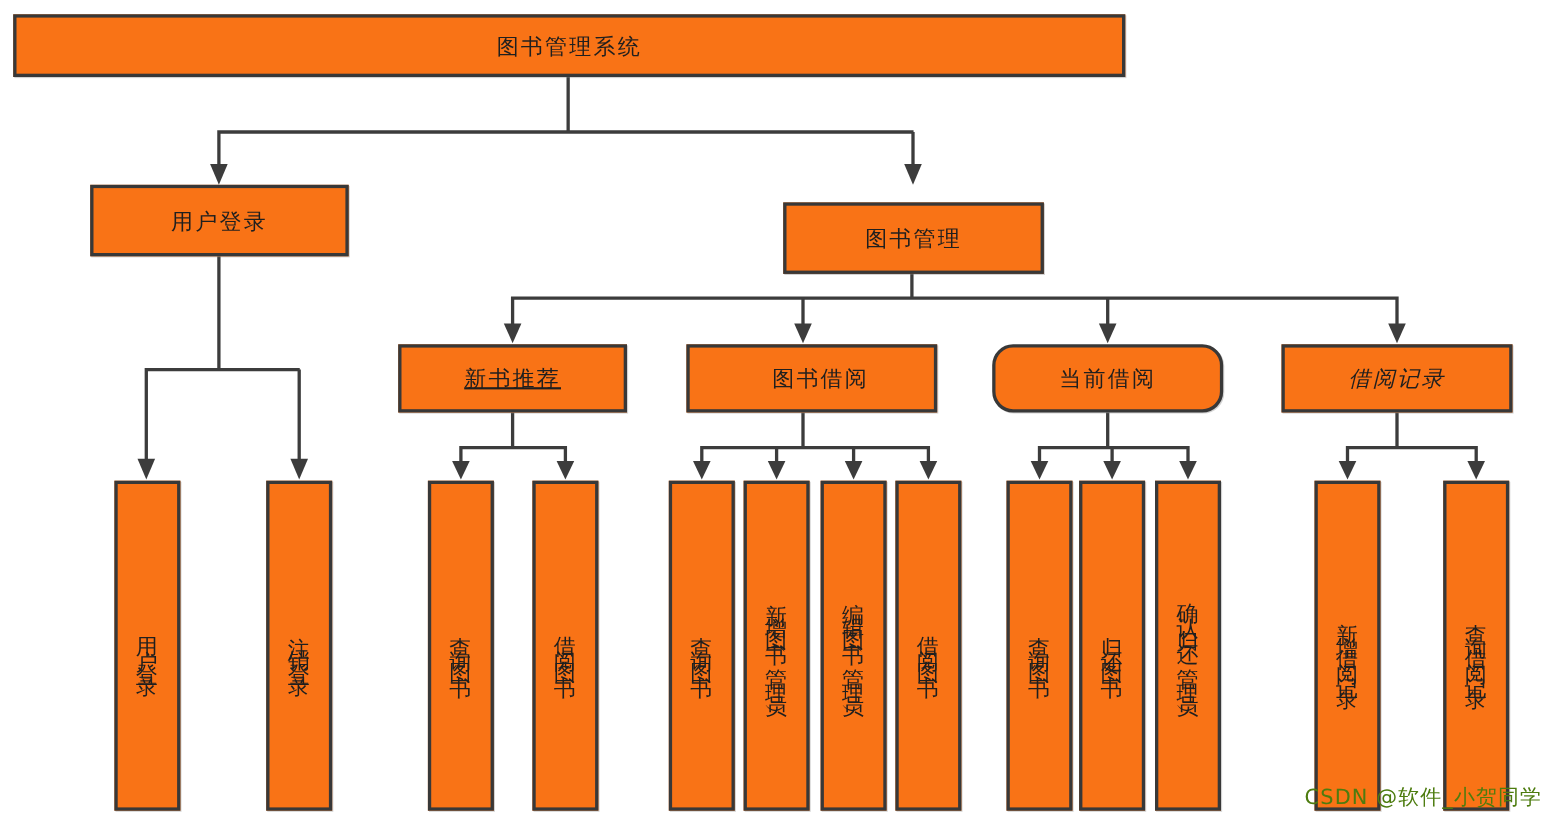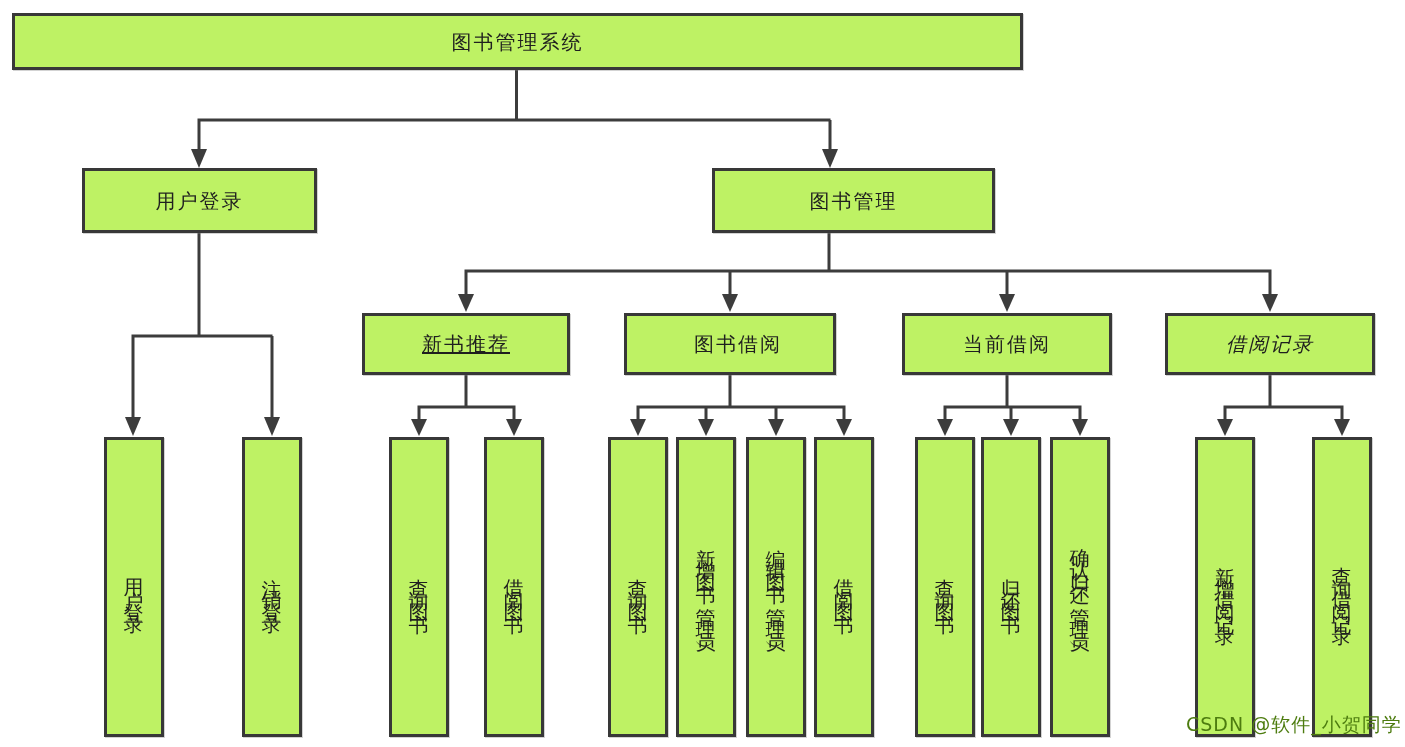--- a/index.html
+++ b/index.html
@@ -8,21 +8,21 @@
     width:1405px; height:747px;
     background:#ffffff;
     font-family:"DejaVu Sans", sans-serif;
     overflow:hidden;
   }
   #wires { position:absolute; left:0; top:0; width:1405px; height:747px; }
   .node {
     position:absolute;
     box-sizing:border-box;
     border:3px solid #383838;
-    background:#bef264;
+    background:#f97316;
     color:#1f1f1f;
     display:flex;
     align-items:center;
     justify-content:center;
     font-size:20px;
     line-height:1;
     text-align:center;
     letter-spacing:2px;
     box-shadow:1px 1px 0 rgba(130,130,130,.35);
   }
@@ -88,31 +88,31 @@
     </g>
   </svg>
 
   <div class="node" style="left:12px; top:13px; width:1011px; height:57px;">
     <span>图书管理系统</span>
   </div>
 
   <div class="node" style="left:82px; top:168px; width:235px; height:65px;">
     <span>用户登录</span>
   </div>
-  <div class="node" style="left:712px; top:168px; width:283px; height:65px;">
+  <div class="node" style="left:712px; top:184px; width:237px; height:65px;">
     <span>图书管理</span>
   </div>
 
   <div class="node" style="left:362px; top:313px; width:208px; height:62px;text-decoration:underline;">
     <span>新书推荐</span>
   </div>
-  <div class="node" style="left:624px; top:313px; width:212px; height:62px;padding-left:16px;">
+  <div class="node" style="left:624px; top:313px; width:228px; height:62px;padding-left:16px;">
     <span>图书借阅</span>
   </div>
-  <div class="node" style="left:902px; top:313px; width:210px; height:62px;">
+  <div class="node" style="left:902px; top:313px; width:210px; height:62px;border-radius:19px;">
     <span>当前借阅</span>
   </div>
   <div class="node" style="left:1165px; top:313px; width:210px; height:62px;font-style:italic;">
     <span>借阅记录</span>
   </div>
 
   <div class="node v" style="left:104px; top:437px; width:60px; height:300px;">
     <span>用户登录</span>
   </div>
   <div class="node v" style="left:242px; top:437px; width:60px; height:300px;">

